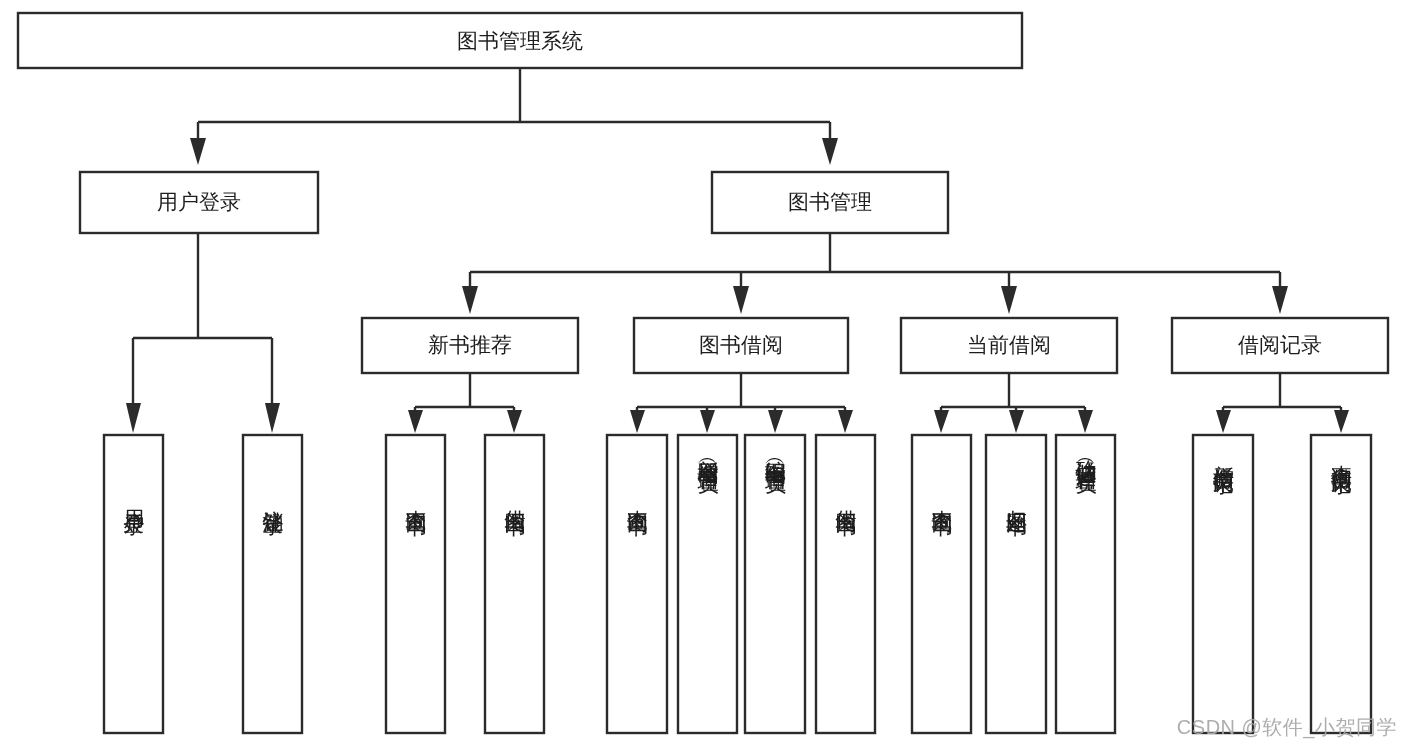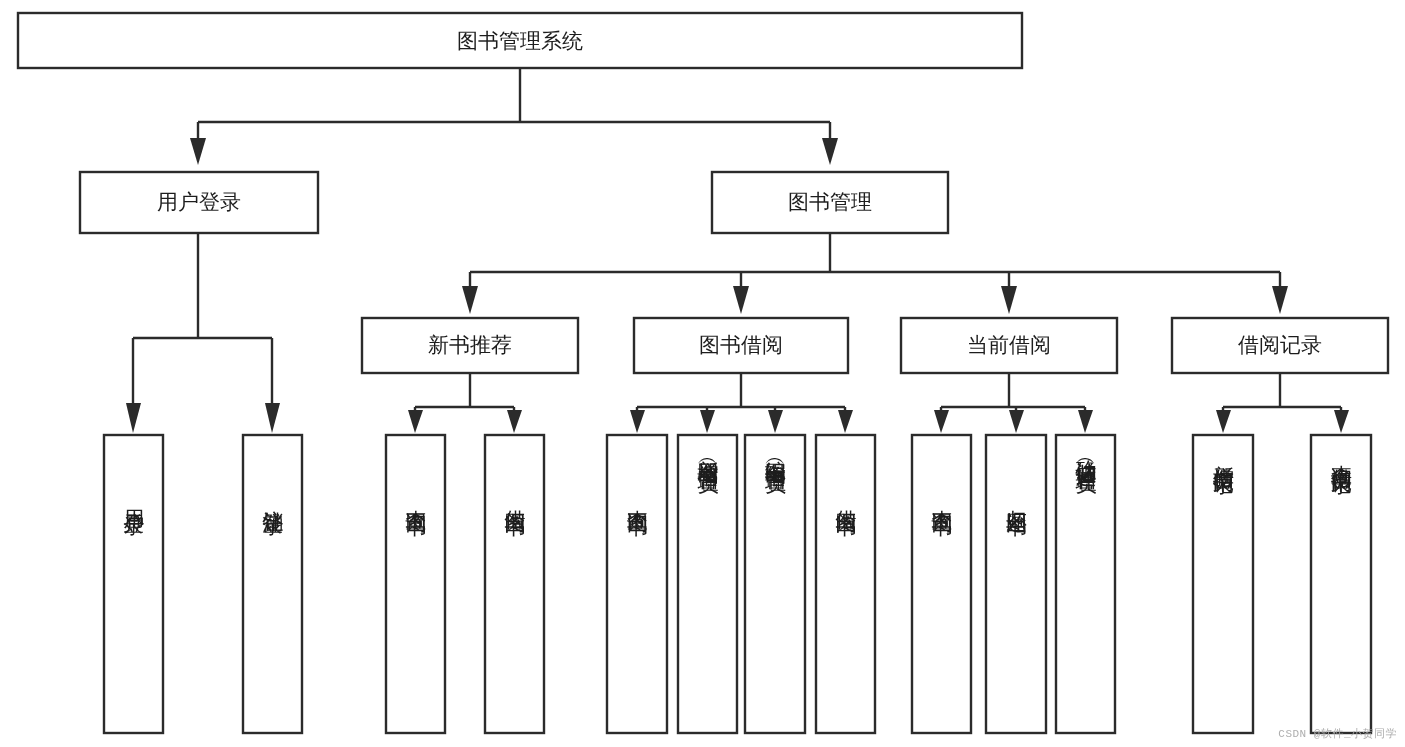--- a/index.html
+++ b/index.html
@@ -69,22 +69,22 @@
     align-items: center;
     justify-content: flex-start;
     letter-spacing: 2px;
     white-space: nowrap;
     pointer-events: none;
   }
   .watermark {
     position: absolute;
     right: 8px;
     bottom: 6px;
-    font-family: Liberation Mono, monospace;
-    font-size: 11px;
+    font-family: Liberation Sans, sans-serif;
+    font-size: 20px;
     color: #a9a9a9;
     letter-spacing: 0.5px;
     white-space: nowrap;
     opacity: 0.95;
   }
 </style>
 </head>
 <body>
 
 <div id="diagram-root">

